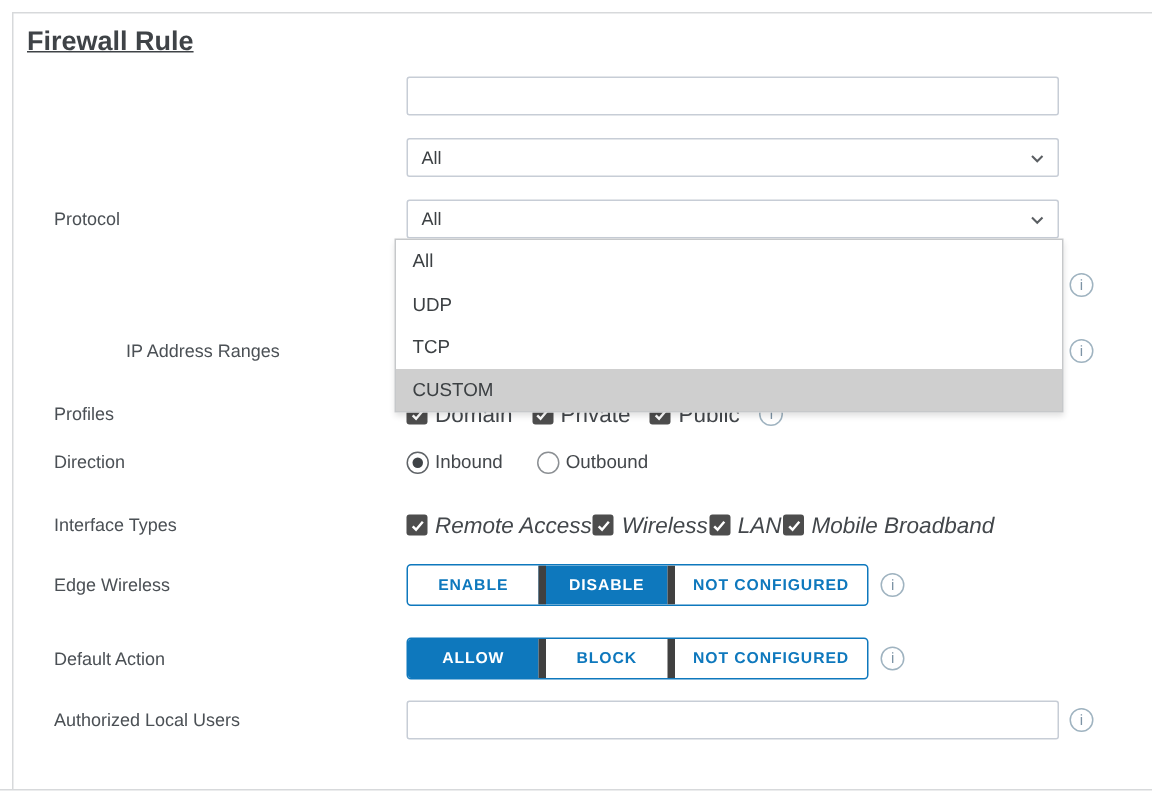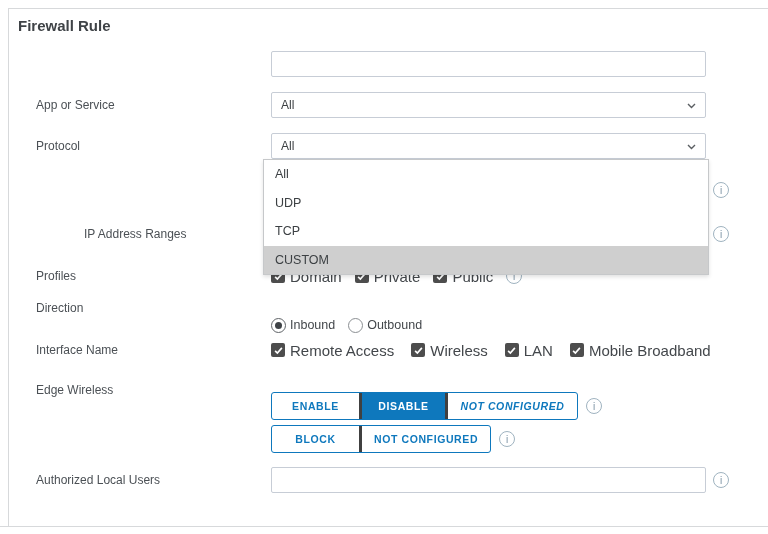--- a/index.html
+++ b/index.html
@@ -2,22 +2,22 @@
 <html><head>
 <meta charset="utf-8">
 <style>
   * { margin:0; padding:0; box-sizing:border-box; }
   html,body { width:768px; height:534px; background:#fff; overflow:hidden;
     font-family:"Liberation Sans", sans-serif; position:relative; }
 
   .panel { position:absolute; left:8px; top:8px; width:766px; height:518px;
     border:1px solid #d7d9db; border-bottom:none; background:#fff; }
 
-  .panel-title { position:absolute; left:9px; top:8px; font-size:15px;
-    font-weight:bold; color:#3f4347; }
+  .panel-title { position:absolute; left:9px; top:8px; font-size:18px;
+    font-weight:bold; color:#3f4347;text-decoration:underline; }
 
   .row-label { position:absolute; left:27px; font-size:12px; color:#4b5055;
     display:flex; align-items:center; white-space:nowrap; }
   .req { color:#c0453c; margin-left:2px; position:relative; top:-3px; font-size:12px; }
 
   .text-input { position:absolute; left:262px; width:435px; height:26px;
     border:1px solid #c7cdd6; border-radius:2px; padding:0 8px; font-size:12px;
     color:#333; outline:none; background:#fff; font-family:"Liberation Sans",sans-serif; }
 
   .select { position:absolute; left:262px; width:435px; height:26px;
@@ -40,43 +40,42 @@
   .radio-outer { width:15px; height:15px; border:1px solid #5f6367; border-radius:50%;
     display:flex; align-items:center; justify-content:center; flex:none; background:#fff; }
   .radio-outer.off { border-color:#8b8f93; }
   .radio-dot { width:7px; height:7px; background:#3f4347; border-radius:50%; }
 
   .action-row { position:absolute; left:262px; display:flex; align-items:center; gap:8px; }
   .btn-group { display:inline-flex; height:28px; border:1px solid #0e78bd;
     border-radius:3px; background:#fff; overflow:hidden; }
   .seg { display:flex; align-items:center; justify-content:center; min-width:86px;
     padding:0 12px; font-size:10.5px; font-weight:bold; letter-spacing:.6px;
-    color:#0e78bd; border-left:3px solid #404040; cursor:pointer; white-space:nowrap; }
+    color:#0e78bd; border-left:5px solid #404040; cursor:pointer; white-space:nowrap; }
   .seg:first-child { border-left:none; min-width:87px; }
-  .seg:nth-child(3) { min-width:132px;font-style:italic; }
+  .seg:nth-child(3) { min-width:132px; }
   .seg.sel { background:#0e78bd; color:#fff; }
 
   .info { width:16px; height:16px; border:1px solid #9fb3c0; border-radius:50%;
     color:#7d93a5; font-size:10px; display:flex; align-items:center; justify-content:center;
     cursor:pointer; flex:none; background:#fff; }
   .info.abs { position:absolute; left:704px; }
 
   .bottom-divider { position:absolute; left:0; top:526px; width:768px; height:1px;
     background:#d7d9db; }
 </style>
 </head>
 <body>
 
 <div class="panel">
 
   <div class="panel-title">Firewall Rule</div>
 
   <input class="text-input" style="top: 42px;" type="text" value="">
 
-  <div class="row-label" style="top:83px;height:26px;">App or Service</div>
   <div class="select" style="top:83px;">
     <span>All</span>
     <span class="chev">
       <svg width="9" height="6" viewBox="0 0 9 6">
           <path d="M1 1 L4.5 4.5 L8 1" stroke="#5a5e62" stroke-width="1.4" fill="none"></path>
         </svg>
     </span>
   </div>
 
   <div class="row-label" style="top:124px;height:26px;">Protocol</div>
@@ -119,35 +118,35 @@
           <svg width="9" height="9" viewBox="0 0 12 12">
             <path d="M1.5 6.5 L4.5 9.5 L10.5 2.5" stroke="#fff" stroke-width="2.2" fill="none"></path>
           </svg>
         </span>
       <span>Public</span>
     </span>
     <span class="info">i</span>
   </div>
 
   <div class="row-label" style="top:291px;height:16px;">Direction</div>
-  <div class="flex-row" style="top:308px;height:16px;gap:13px;">
+  <div class="flex-row" style="top:291px;height:16px;gap:23px;">
     <span class="radio-item">
       <span class="radio-outer">
           <span class="radio-dot"></span>
         </span>
       <span>Inbound</span>
     </span>
     <span class="radio-item">
       <span class="radio-outer off"></span>
       <span>Outbound</span>
     </span>
   </div>
 
-  <div class="row-label" style="top:333px;height:16px;">Interface Name</div>
-  <div class="flex-row" style="top:333px;height:16px;gap:17px;">
+  <div class="row-label" style="top:333px;height:16px;">Interface Types</div>
+  <div class="flex-row" style="top:333px;height:16px;gap:1px;font-style:italic;">
     <span class="cb-item">
       <span class="cb-box">
           <svg width="9" height="9" viewBox="0 0 12 12">
             <path d="M1.5 6.5 L4.5 9.5 L10.5 2.5" stroke="#fff" stroke-width="2.2" fill="none"></path>
           </svg>
         </span>
       <span>Remote Access</span>
     </span>
     <span class="cb-item">
       <span class="cb-box">
@@ -169,31 +168,33 @@
       <span class="cb-box">
           <svg width="9" height="9" viewBox="0 0 12 12">
             <path d="M1.5 6.5 L4.5 9.5 L10.5 2.5" stroke="#fff" stroke-width="2.2" fill="none"></path>
           </svg>
         </span>
       <span>Mobile Broadband</span>
     </span>
   </div>
 
   <div class="row-label" style="top:367px;height:28px;">Edge Wireless</div>
-  <div class="action-row" style="top:367px;margin-top:16px;">
+  <div class="action-row" style="top:367px;">
     <span class="btn-group">
       <span class="seg">ENABLE</span>
       <span class="seg sel">DISABLE</span>
       <span class="seg">NOT CONFIGURED</span>
     </span>
     <span class="info">i</span>
   </div>
 
+  <div class="row-label" style="top:416px;height:28px;">Default Action</div>
   <div class="action-row" style="top:416px;">
     <span class="btn-group">
+      <span class="seg sel">ALLOW</span>
       <span class="seg">BLOCK</span>
       <span class="seg">NOT CONFIGURED</span>
     </span>
     <span class="info">i</span>
   </div>
 
   <div class="row-label" style="top:458px;height:26px;">Authorized Local Users</div>
   <input class="text-input" style="top: 458px;" type="text" value="">
   <span class="info abs" style="top:463px;">i</span>
 

